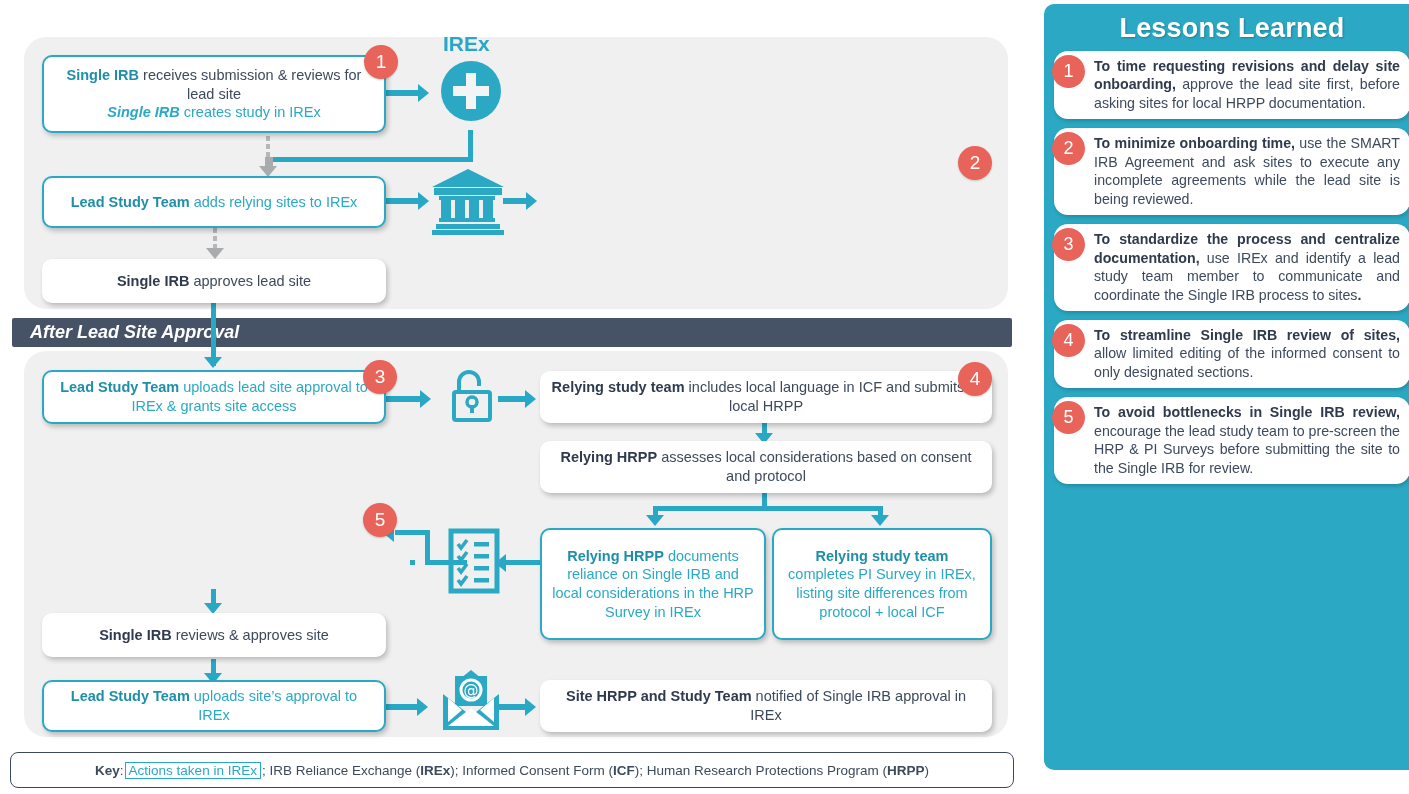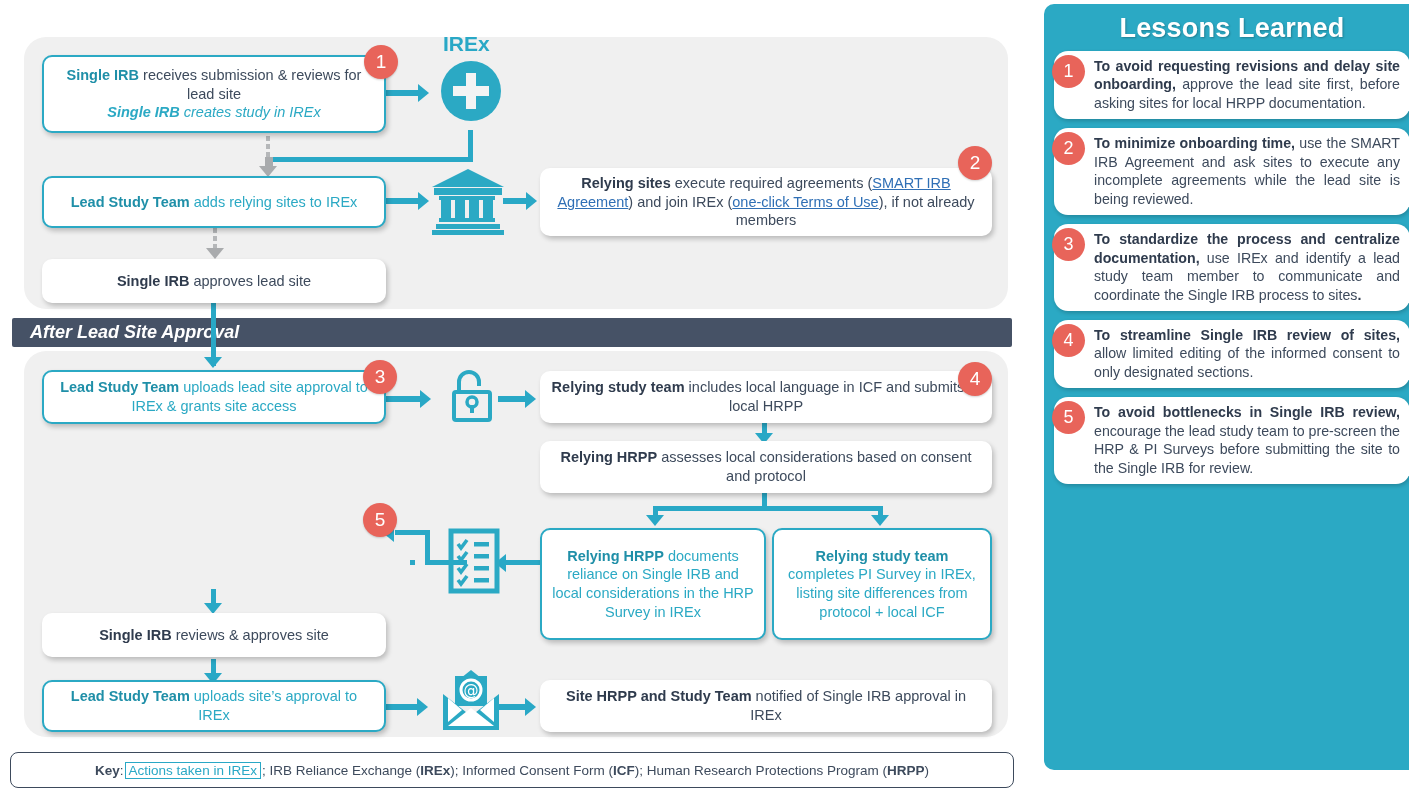--- a/index.html
+++ b/index.html
@@ -38,21 +38,21 @@
     padding: 5px 10px;
   }
   .box .txt { width: 100%; }
   .box.plain { color: #3d4a5c; font-size: 14.5px; }
   .box.plain b { color: #2f3b4d; font-weight: bold; }
   .box.irex {
     border: 2.5px solid #2ba9c4; color: #2ba9c4; font-size: 14.5px;
   }
   .box.irex b { font-weight: bold; color: #1f8fa8; }
   .box.irex i { font-style: italic; font-weight: bold; }
-  .box.irex .ital { font-style: italic; }
+  .box.irex .ital { }
 
   .link { color: #2f6fb5; text-decoration: underline; }
 
   
   .badge {
     position: absolute; width: 34px; height: 34px; border-radius: 50%;
     background: #e8645a; color: #ffffff; font-size: 19px;
     display: flex; align-items: center; justify-content: center;
     z-index: 9; box-shadow: 0 1px 2px rgba(0,0,0,0.18);
   }
@@ -279,25 +279,20 @@
     <div class="badge" style="left:364px; top:45px;">1</div>
 
     <div class="box irex" style="left:42px; top:176px; width:344px; height:52px;">
       <div class="txt"><b>Lead Study Team</b><span> adds relying sites to IREx</span></div>
     </div>
 
     <div class="box plain" style="left:42px; top:259px; width:344px; height:44px;">
       <div class="txt"><b>Single IRB</b><span> approves lead site</span></div>
     </div>
 
-    <div class="box plain" style="left:540px; top:168px; width:452px; height:68px;">
-      <div class="txt">
-        <b>Relying sites</b><span> execute required agreements (</span><a class="link">SMART IRB Agreement</a><span>) and join IREx (</span><a class="link">one-click Terms of Use</a><span>), if not already members</span>
-      </div>
-    </div>
     <div class="badge" style="left:958px; top:146px;">2</div>
 
     <div class="box irex" style="left:42px; top:370px; width:344px; height:54px;">
       <div class="txt"><b>Lead Study Team</b><span> uploads lead site approval to IREx &amp; grants site access</span></div>
     </div>
     <div class="badge" style="left:363px; top:360px;">3</div>
 
     <div class="box plain" style="left:540px; top:371px; width:452px; height:52px;">
       <div class="txt"><b>Relying study team</b><span> includes local language in ICF and submits to local HRPP</span></div>
     </div>
@@ -341,21 +336,21 @@
         <b>HRPP</b>
         <span>)</span>
     </div>
   </div>
 
   <div id="lessons">
     <h1>Lessons Learned</h1>
 
     <div class="lesson">
       <span class="lbadge">1</span>
-      <b>To avoid requesting revisions and delay site onboarding,</b><span> approve the lead site first, before asking sites for local HRPP documentation.</span>
+      <b>To time requesting revisions and delay site onboarding,</b><span> approve the lead site first, before asking sites for local HRPP documentation.</span>
     </div>
 
     <div class="lesson">
       <span class="lbadge">2</span>
       <b>To minimize onboarding time,</b><span> use the SMART IRB Agreement and ask sites to execute any incomplete agreements while the lead site is being reviewed.</span>
     </div>
 
     <div class="lesson">
       <span class="lbadge">3</span>
       <b>To standardize the process and centralize documentation,</b><span> use IREx and identify a lead study team member to communicate and coordinate the Single IRB process to sites</span><b>.</b>

